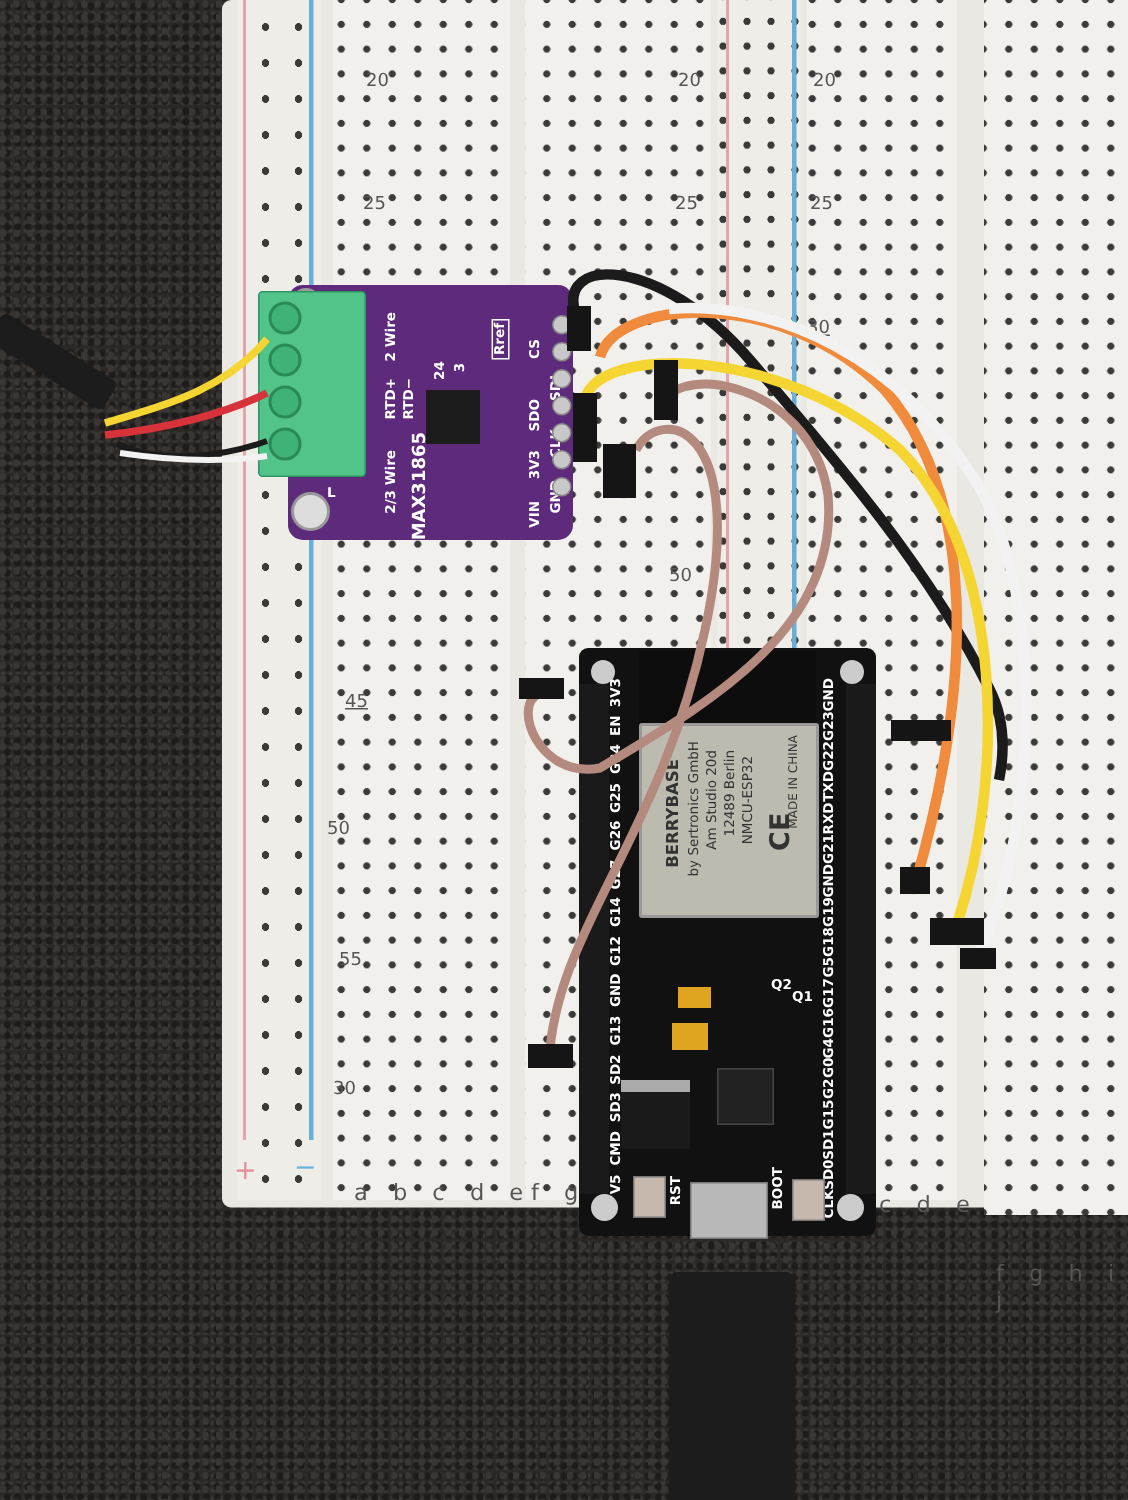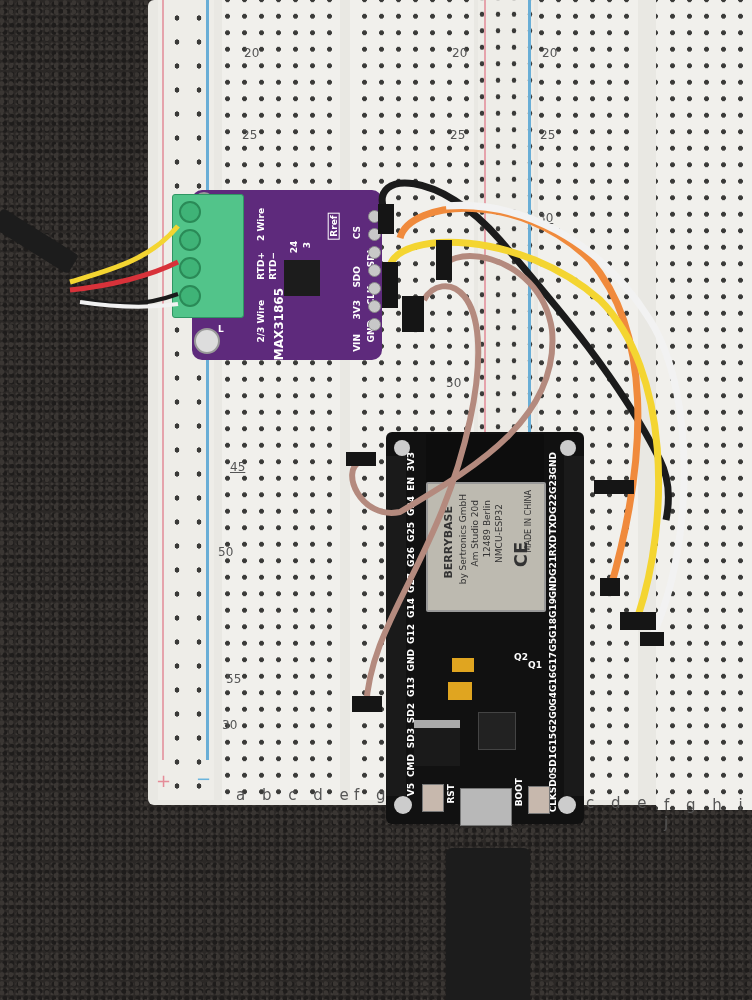--- a/index.html
+++ b/index.html
@@ -56,33 +56,33 @@
 
 <div class="abs strip holes" style="left:538px;top:0;width:100px;height:800px;background-size:17px 16.5px;background-position:12px 8px;"></div>
 
 <div class="abs strip holes" style="left:656px;top:0;width:96px;height:810px;background-size:17px 16.5px;background-position:8px 8px;"></div>
 
 <div class="abs rownum" style="left:244px;top:46px;">20</div>
 <div class="abs rownum" style="left:242px;top:128px;">25</div>
 <div class="abs rownum" style="left:446px;top:376px;">50</div>
 <div class="abs rownum" style="left:230px;top:460px;text-decoration:underline;">45</div>
 <div class="abs rownum" style="left:218px;top:545px;">50</div>
-<div class="abs rownum" style="left:226px;top:632px;margin-top:40px;">55</div>
+<div class="abs rownum" style="left:226px;top:632px;">55</div>
 <div class="abs rownum" style="left:222px;top:718px;">30</div>
 
 <div class="abs rownum" style="left:452px;top:46px;">20</div>
 <div class="abs rownum" style="left:450px;top:128px;">25</div>
 <div class="abs rownum" style="left:542px;top:46px;">20</div>
 <div class="abs rownum" style="left:540px;top:128px;">25</div>
 <div class="abs rownum" style="left:538px;top:211px;text-decoration:underline;">30</div>
 
 <div class="abs collabels" style="left:236px;top:786px;">a b c d e</div>
 <div class="abs collabels" style="left:354px;top:786px;">f g</div>
 <div class="abs collabels" style="left:586px;top:794px;">c d e</div>
-<div class="abs collabels" style="left:664px;top:796px;">f g h i j</div>
+<div class="abs collabels" style="left:664px;top:840px;">f g h i j</div>
 
 <div class="abs cable" style="left:-10px;top:230px;width:90px;height:22px;transform:rotate(32deg);border-radius:4px;"></div>
 
 <div class="abs pcb-purple" style="left:192px;top:190px;width:190px;height:170px;">
   <div class="abs" style="left:2px;top:138px;width:22px;height:22px;border-radius:50%;background:#ddd;border:2px solid #999;"></div>
   <div class="abs" style="left:2px;top:2px;width:16px;height:16px;border-radius:50%;background:#ddd;border:2px solid #999;"></div>
   <div class="abs" style="left:92px;top:70px;width:36px;height:36px;background:#1c1c1c;"></div>
   <div class="abs silk" style="left:128px;top:30px;border:1px solid #fff;padding:0 2px;transform:rotate(-90deg);">Rref</div>
   <div class="abs silk" style="left:96px;top:52px;transform:rotate(-90deg);">24</div>
   <div class="abs silk" style="left:112px;top:50px;transform:rotate(-90deg);">3</div>

